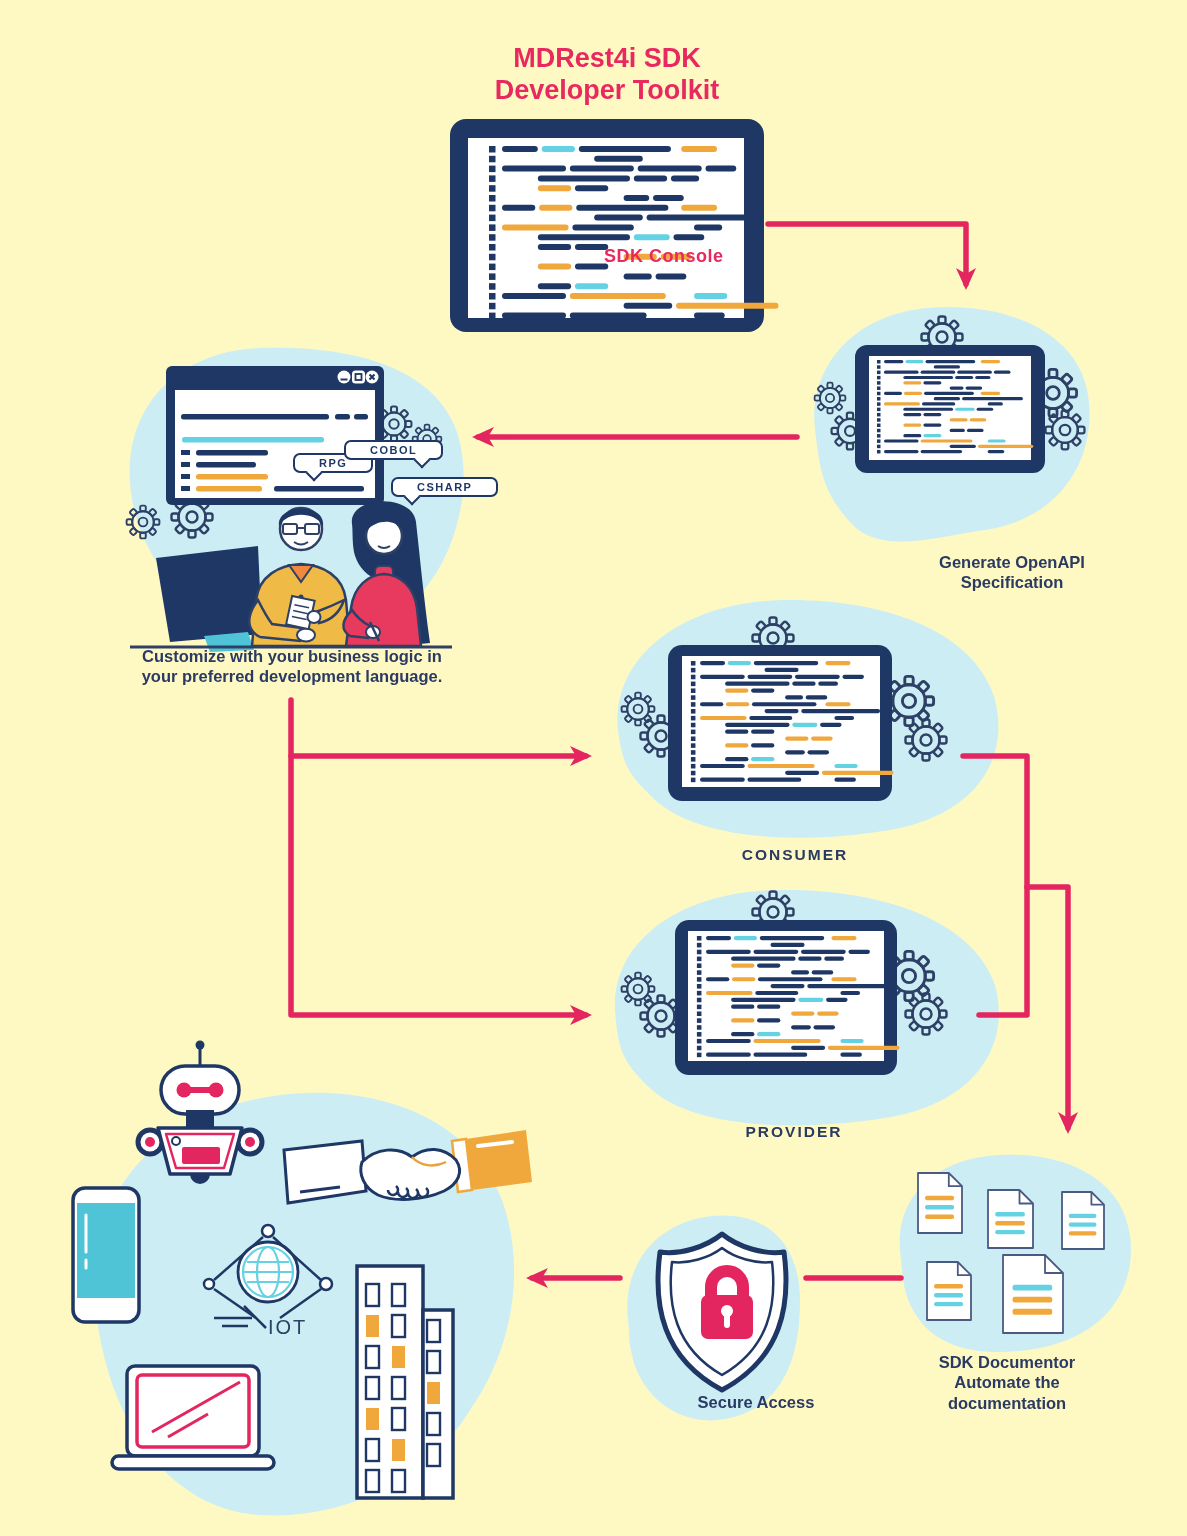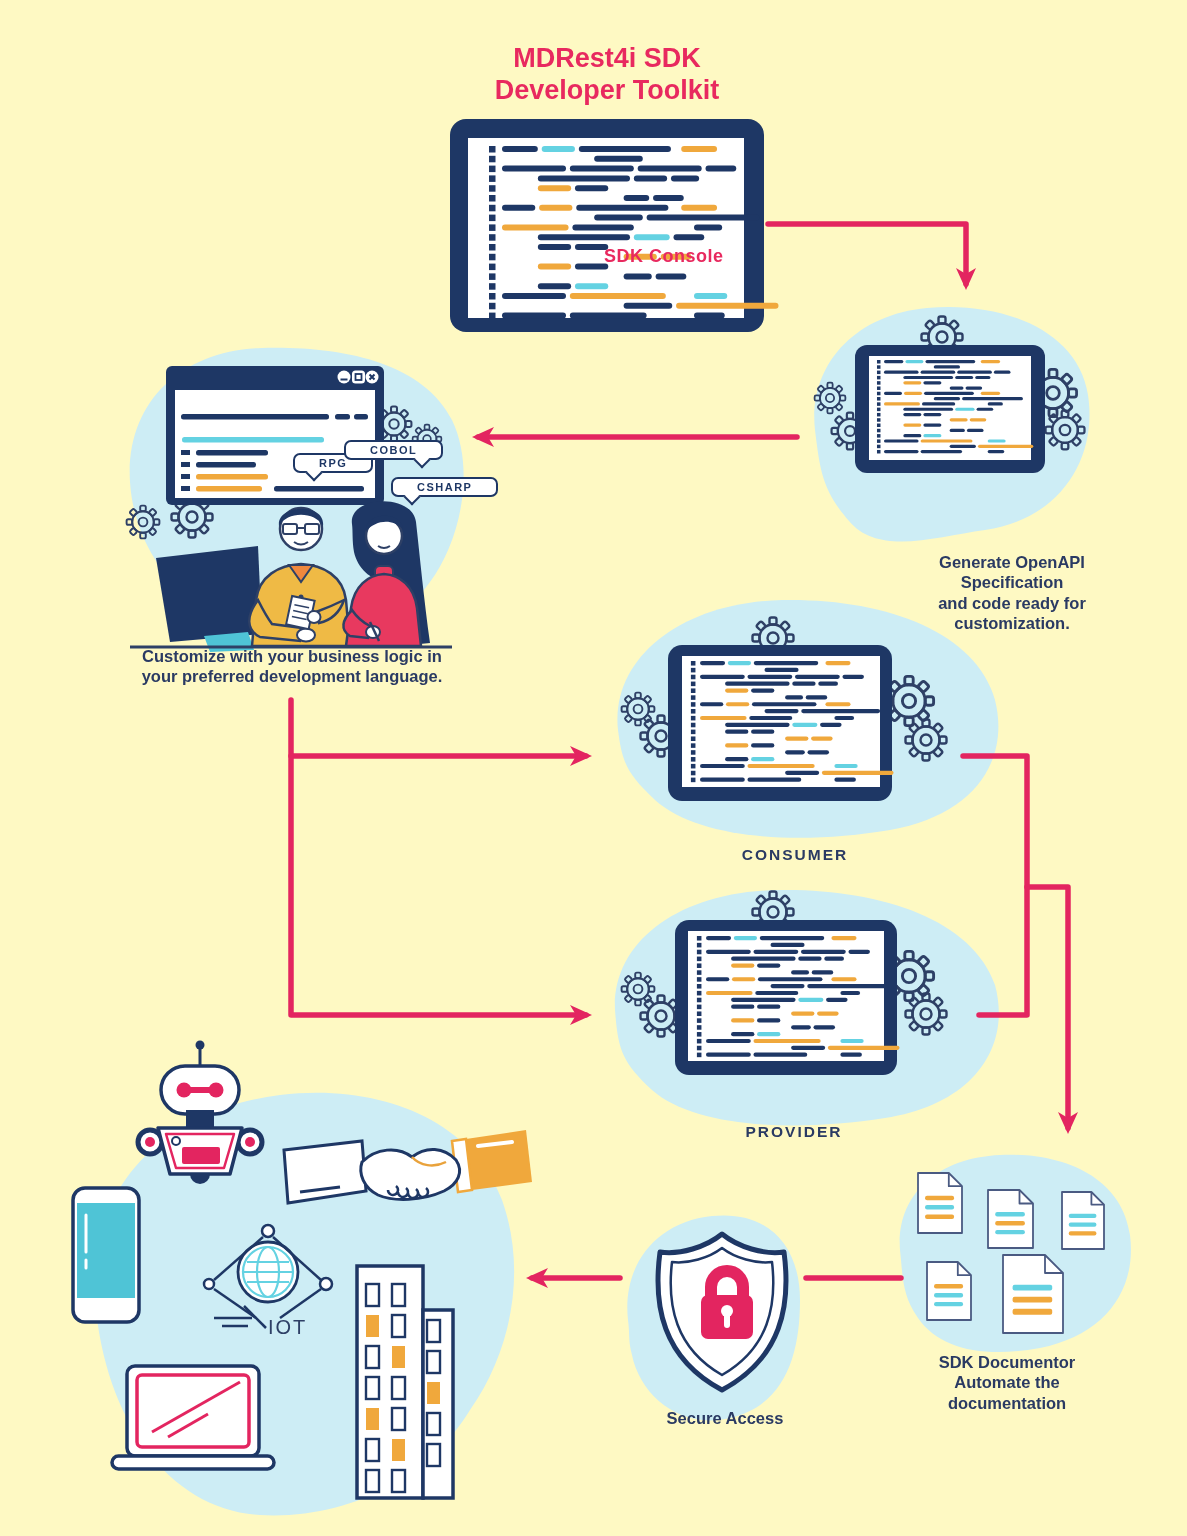--- a/index.html
+++ b/index.html
@@ -585,39 +585,38 @@
 
 <div class="page-title">
   <span>MDRest4i SDK</span>
   <span>Developer Toolkit</span>
 </div>
 
 <div class="console-label">SDK Console</div>
 
 <div class="cap" style="left:1012px;top:504px;margin-top:48px;">
   <span>Generate OpenAPI Specification</span>
-  <span>and code ready for customization.</span>
 </div>
 
 <div class="cap" style="left:292px;top:646px;">
   <span>Customize with your business logic in</span>
   <span>your preferred development language.</span>
 </div>
 
 <div class="bubble" style="left:293px;top:453px;">RPG</div>
 <div class="bubble tail-right" style="left:344px;top:440px;">COBOL</div>
 <div class="bubble" style="left:391px;top:477px;border-radius:7px;">CSHARP</div>
 
 <div class="node-label" style="left:795px;top:846px;">CONSUMER</div>
 <div class="node-label" style="left:794px;top:1123px;">PROVIDER</div>
 
 <div class="cap" style="left:1007px;top:1352px;">
   <span>SDK Documentor</span>
   <span>Automate the documentation</span>
 </div>
 
-<div class="cap" style="left:725px;top:1392px;margin-top:16px;">
+<div class="cap" style="left:756px;top:1392px;">
   <span>Secure Access</span>
 </div>
 
 <div class="iot-label">IOT</div>
 
 </div>
 
 </body></html>

